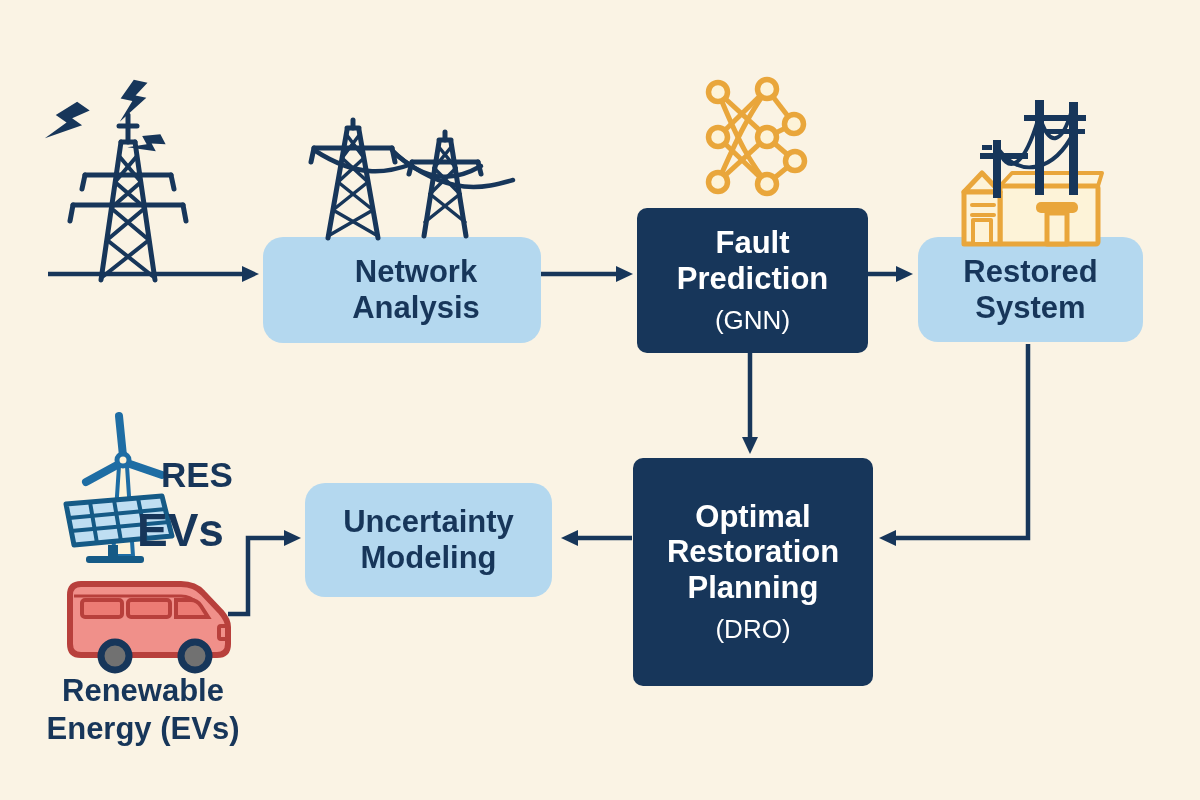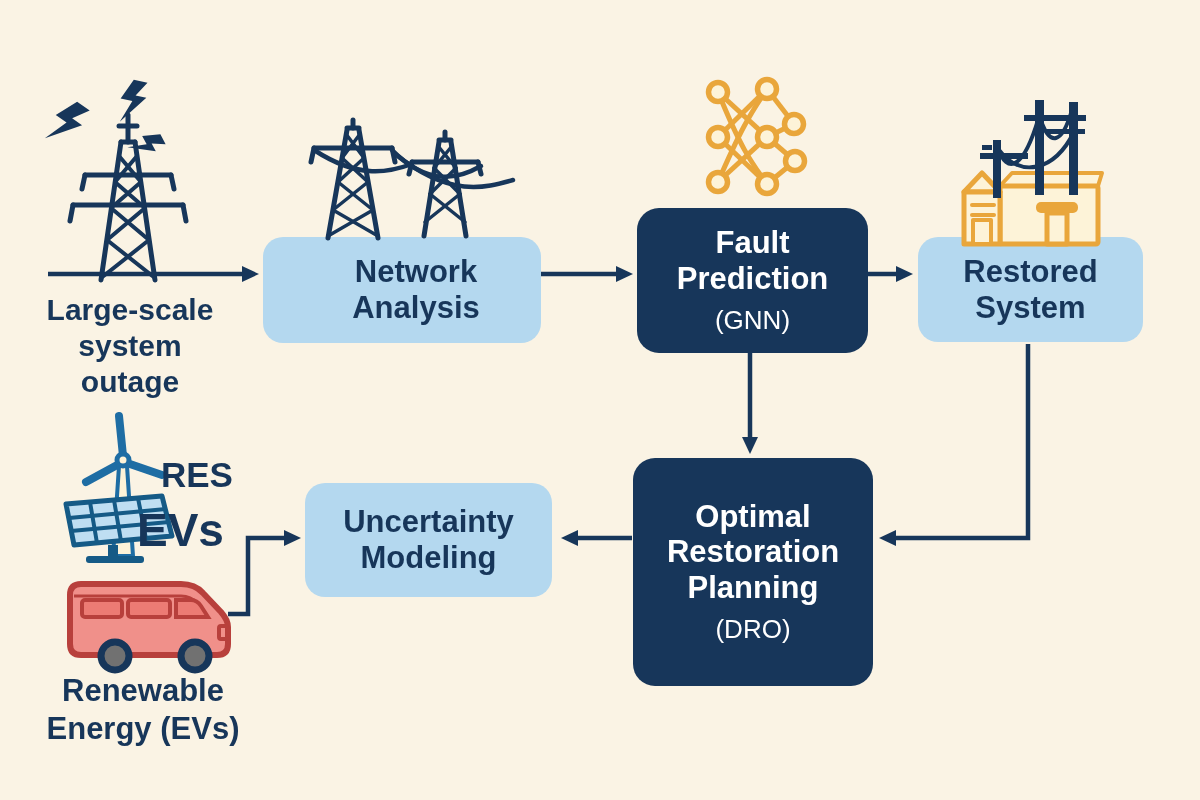--- a/index.html
+++ b/index.html
@@ -6,21 +6,21 @@
   .canvas{
     position:relative;width:1200px;height:800px;background:#faf3e4;
     font-family:"Liberation Sans",sans-serif;overflow:hidden;
   }
   .canvas svg{position:absolute;overflow:visible;}
   .box{
     position:absolute;display:flex;flex-direction:column;align-items:center;
     justify-content:center;text-align:center;font-weight:700;
   }
   .box-light{background:#b4d8ef;color:#17365a;border-radius:20px;}
-  .box-dark{background:#17365a;color:#ffffff;border-radius:22px;}
+  .box-dark{background:#17365a;color:#ffffff;border-radius:10px;}
   .box .title{font-size:31px;line-height:1.15;}
   .box .sub{font-size:26px;font-weight:400;margin-top:9px;}
   .lbl{position:absolute;color:#17365a;text-align:center;font-weight:600;}
   .lbl-outage{left:26px;top:292px;width:208px;font-size:30px;line-height:1.2;}
   .lbl-res{left:161px;top:455px;font-size:35px;}
   .lbl-evs{left:137px;top:503px;font-size:46px;}
   .lbl-renewable{left:18px;top:672px;width:250px;font-size:31px;line-height:1.22;}
 </style>
 </head>
 <body>
@@ -228,24 +228,20 @@
       <rect x="73" y="28" width="42" height="17" rx="3"></rect>
       <path d="M121,28 L136,28 Q142,28 146,34 L153,45 L121,45 Z"></path>
     </g>
     <rect x="164" y="54" width="8" height="13" rx="2" fill="none" stroke="#b8403c" stroke-width="4"></rect>
     <g>
       <circle cx="60" cy="84" r="14" fill="#717171" stroke="#17365a" stroke-width="7"></circle>
       <circle cx="140" cy="84" r="14" fill="#717171" stroke="#17365a" stroke-width="7"></circle>
     </g>
   </svg>
 
-  <div class="lbl lbl-outage">
-    <div>Large-scale</div>
-    <div>system outage</div>
-  </div>
 
   <div class="lbl lbl-res">RES</div>
   <div class="lbl lbl-evs">EVs</div>
 
   <div class="lbl lbl-renewable">
     <div>Renewable</div>
     <div>Energy (EVs)</div>
   </div>
 
 </div>

